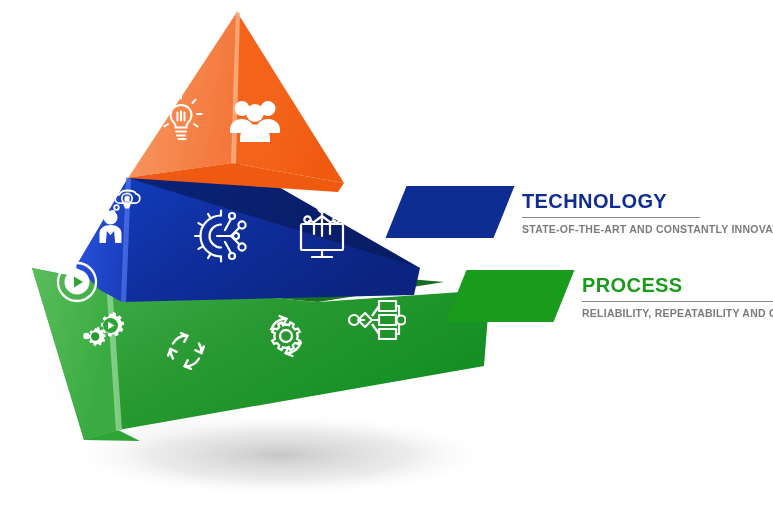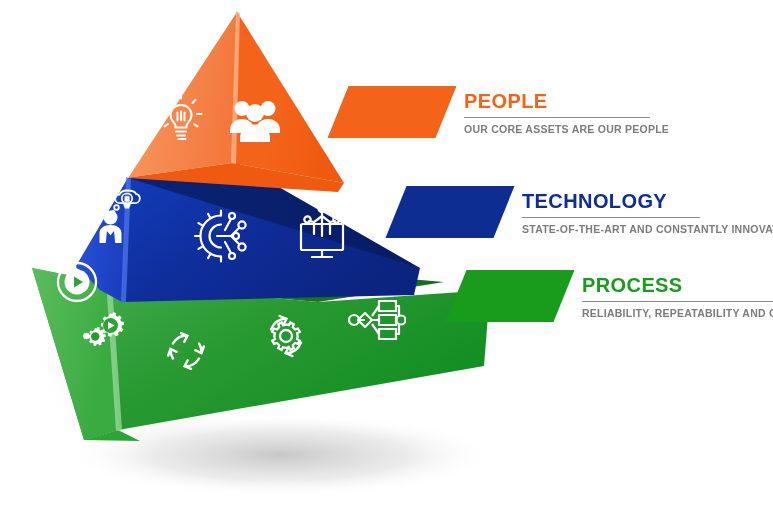--- a/index.html
+++ b/index.html
@@ -301,28 +301,20 @@
         <path d="M24 24l-7-7-7 7 7 7z"></path>
         <rect x="31" y="5" width="17" height="10"></rect>
         <rect x="31" y="19" width="17" height="10"></rect>
         <rect x="31" y="33" width="17" height="10"></rect>
         <circle cx="53" cy="24" r="4.5"></circle>
         <path d="M11 24h6M24 24h7M24 20l7-10M24 28l7 10M48 10h3v10M48 38h3V28"></path>
       </svg>
     </div>
   </div>
 
-  <div class="legend-row" id="legend-people">
-    <div class="para people"></div>
-    <div class="legend-text">
-      <div class="legend-title people">PEOPLE</div>
-      <div class="legend-rule" id="rule-people"></div>
-      <div class="legend-sub">OUR CORE ASSETS ARE OUR PEOPLE</div>
-    </div>
-  </div>
 
   <div class="legend-row" id="legend-technology">
     <div class="para technology"></div>
     <div class="legend-text">
       <div class="legend-title technology">TECHNOLOGY</div>
       <div class="legend-rule" id="rule-technology"></div>
       <div class="legend-sub">STATE-OF-THE-ART AND CONSTANTLY INNOVATING</div>
     </div>
   </div>
 

